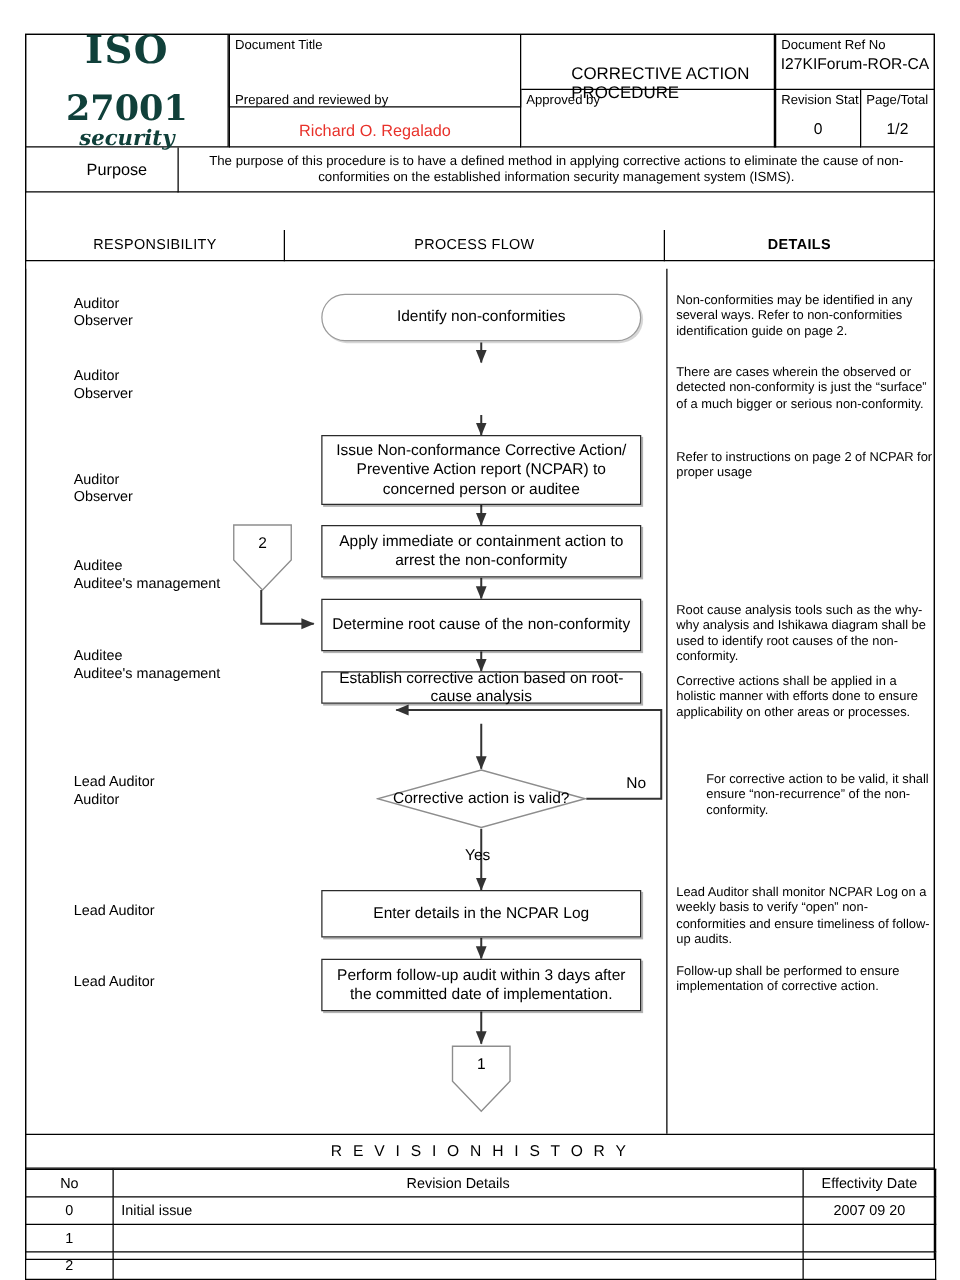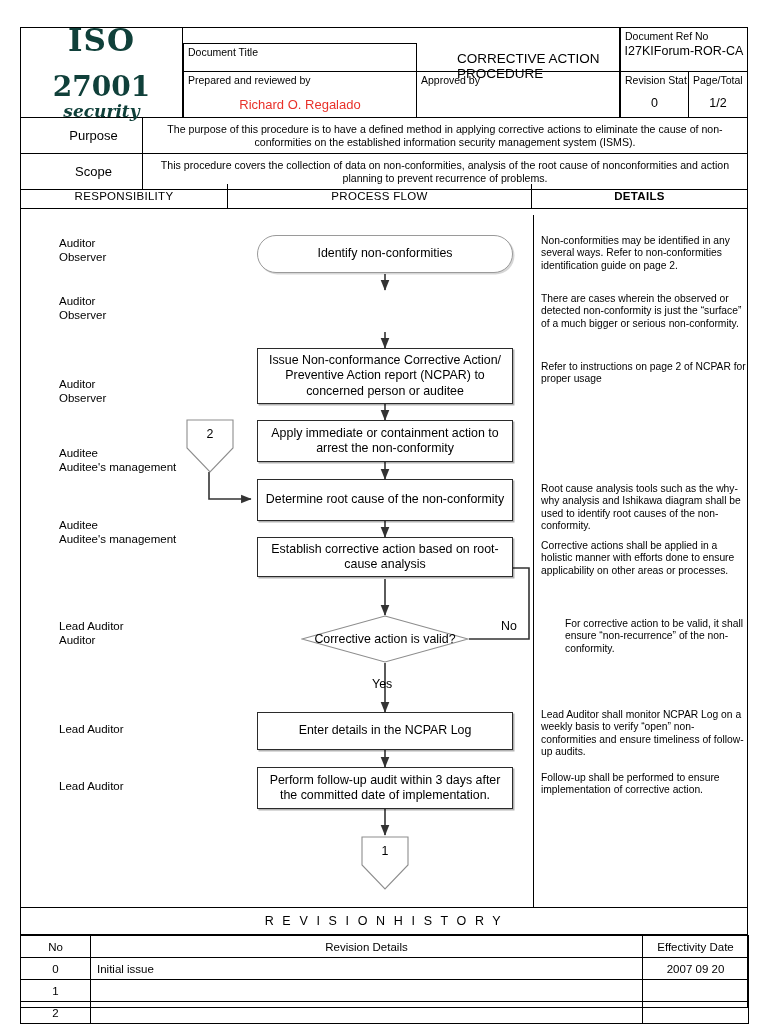--- a/index.html
+++ b/index.html
@@ -71,21 +71,21 @@
   }
   .logo .l3 {
     font-family: "DejaVu Serif", serif;
     font-weight: bold;
     font-style: italic;
     font-size: 17px;
     display: block;
     margin-top: 2px;
   }
 
-  .title-cell { left: 163px; top: 16px; width: 234px; height: 29px; }
+  .title-cell { left: 163px; top: 0; width: 234px; height: 59px; }
   .title-cell2 { left: 397px; top: 0; width: 203px; height: 45px; border-left: none; }
   .refno-cell { left: 600px; top: 0; width: 128px; height: 45px; }
   .prepared-cell { left: 163px; top: 45px; width: 234px; height: 46px; border-top: none; }
   .approved-cell { left: 397px; top: 45px; width: 203px; height: 46px; border-top: none; border-left: none; }
   .revstat-cell { left: 600px; top: 45px; width: 69px; height: 46px; border-top: none; }
   .page-cell { left: 669px; top: 45px; width: 59px; height: 46px; border-top: none; border-left: none; }
 
   .cell-label {
     position: absolute;
     left: 4px;
@@ -332,24 +332,20 @@
       <div class="cell-label">Page/Total</div>
       <div class="cell-value-center page-val">1/2</div>
     </div>
   </div>
 
   <div class="ps-row" style="top:118px; height:36px;">
     <div class="ps-label">Purpose</div>
     <div class="ps-text">The purpose of this procedure is to have a defined method in applying corrective actions to eliminate the cause of non-conformities on the established information security management system (ISMS).</div>
   </div>
 
-  <div class="ps-row" style="top:154px; height:36px;">
-    <div class="ps-label">Scope</div>
-    <div class="ps-text">This procedure covers the collection of data on non-conformities, analysis of the root cause of nonconformities and action planning to prevent recurrence of problems.</div>
-  </div>
 
   <div class="colhdr-row">
     <div class="colhdr ch-resp">RESPONSIBILITY</div>
     <div class="colhdr ch-flow">PROCESS FLOW</div>
     <div class="colhdr ch-det">DETAILS</div>
   </div>
 
   <div class="bodyarea">
     <div class="vdiv vdiv-a"></div>
 
@@ -402,21 +398,21 @@
 
     <div class="shape stadium" style="left:236px; top:20px; width:256px; height:38px;">Identify non-conformities</div>
 
 
     <div class="shape rect" style="left:236px; top:133px; width:256px; height:56px;">Issue Non-conformance Corrective Action/ Preventive Action report (NCPAR) to concerned person or auditee</div>
 
     <div class="shape rect" style="left:236px; top:205px; width:256px; height:42px;">Apply immediate or containment action to arrest the non-conformity</div>
 
     <div class="shape rect" style="left:236px; top:264px; width:256px; height:42px;">Determine root cause of the non-conformity</div>
 
-    <div class="shape rect" style="left:236px; top:322px; width:256px; height:40px;text-align:center;">Establish corrective action based on root-cause analysis</div>
+    <div class="shape rect" style="left:236px; top:322px; width:256px; height:26px;text-align:center;">Establish corrective action based on root-cause analysis</div>
 
     <div class="diamond-wrap" style="left:280px; top:400px; width:168px; height:48px;">
       <svg width="168" height="48" viewBox="0 0 168 48">
         <polygon points="84,1 167,24 84,47 1,24" fill="#ffffff" stroke="#8d8d8d" stroke-width="1.1"></polygon>
       </svg>
       <div class="diamond-text">Corrective action is valid?</div>
     </div>
 
     <div class="shape rect" style="left:236px; top:497px; width:256px; height:38px;">Enter details in the NCPAR Log</div>
 

